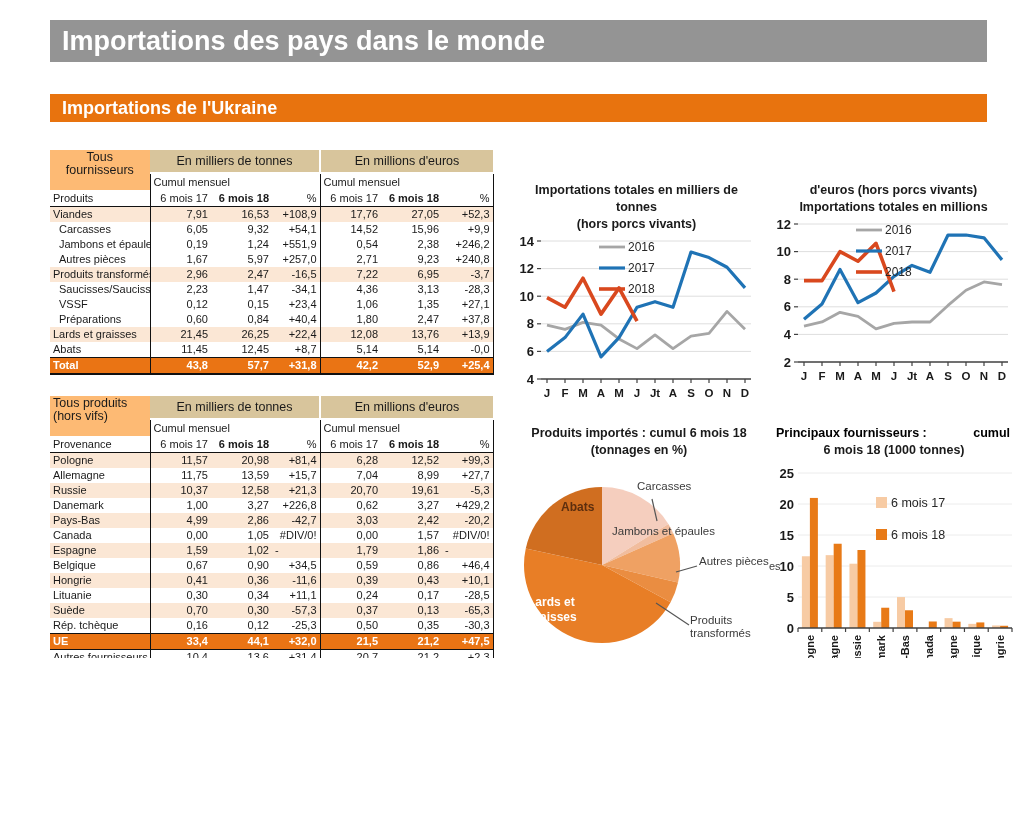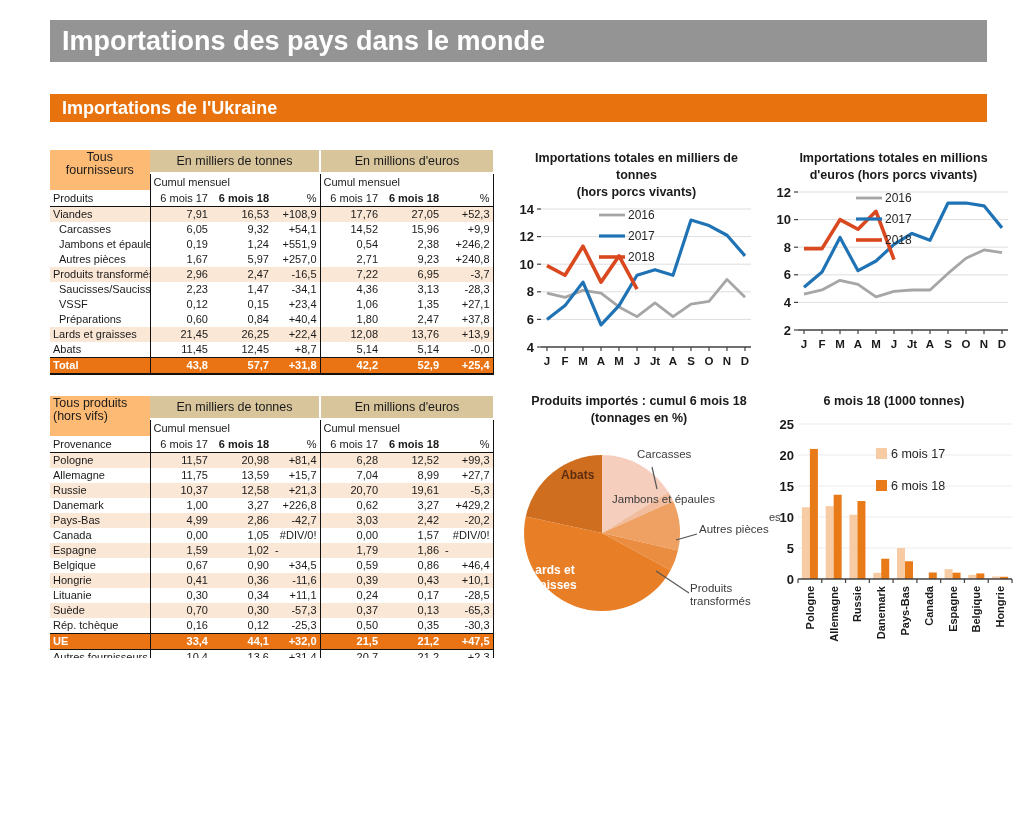--- a/index.html
+++ b/index.html
@@ -27,21 +27,21 @@
   .gstart{border-left:1.2px solid #111;}
   .gend{border-right:1.2px solid #111;}
   tr.peach td{background:#FBE7D5;}
   tr.totalr td{background:#EA7414;color:#fff;font-weight:bold;border-top:1px solid #111;border-bottom:1px solid #111;}
   tr.lastr td{border-bottom:2px solid #111;}
   td.lbl{text-align:left;}
   td.lbl.ind{padding-left:9px;}
   td.dashcell{text-align:left;padding-left:2px;}
 
   
-  .chartbox{position:absolute;}
+  .chartbox{position:absolute;margin-top:32px;}
   .ctitle{font-weight:bold;font-size:12.5px;color:#1a1a1a;text-align:center;line-height:17px;}
   #chart-tonnes{left:513px;top:150px;width:247px;height:212px;}
   #chart-euros{left:770px;top:150px;width:247px;height:212px;}
   #chart-pie{left:505px;top:393px;width:268px;height:270px;}
   #chart-bar{left:768px;top:393px;width:252px;height:280px;}
   svg text{font-family:"Liberation Sans",sans-serif;}
   .bartitle{display:flex;justify-content:space-between;padding:0 10px 0 8px;font-weight:bold;font-size:12.5px;line-height:17px;}
 
   .pielabel{position:absolute;font-size:11.5px;color:#3b3b3b;line-height:13px;}
   .pielabel.abats{color:#5c2e0e;font-weight:bold;font-size:12px;}
@@ -433,22 +433,22 @@
         <text x="115" y="18" font-size="12" fill="#262626">2016</text>
         <line x1="86" y1="35" x2="112" y2="35" stroke="#1F73B5" stroke-width="3.2"></line>
         <text x="115" y="39" font-size="12" fill="#262626">2017</text>
         <line x1="86" y1="56" x2="112" y2="56" stroke="#D9481E" stroke-width="3.6"></line>
         <text x="115" y="60" font-size="12" fill="#262626">2018</text>
       </svg>
   </div>
 
   <div class="chartbox" id="chart-euros">
     <div class="ctitle">
+      <div>d'euros (hors porcs vivants)</div>
       <div>Importations totales en millions</div>
-      <div>d'euros (hors porcs vivants)</div>
     </div>
     <svg id="svg-line1" width="247" height="176">
         <line x1="24" y1="146" x2="28" y2="146" stroke="#404040" stroke-width="1.2"></line>
         <text x="21" y="150.5" text-anchor="end" font-size="13" font-weight="bold" fill="#1a1a1a">2</text>
         <line x1="28" y1="118.4" x2="238" y2="118.4" stroke="#dedede" stroke-width="1"></line>
         <line x1="24" y1="118.4" x2="28" y2="118.4" stroke="#404040" stroke-width="1.2"></line>
         <text x="21" y="122.9" text-anchor="end" font-size="13" font-weight="bold" fill="#1a1a1a">4</text>
         <line x1="28" y1="90.8" x2="238" y2="90.8" stroke="#dedede" stroke-width="1"></line>
         <line x1="24" y1="90.8" x2="28" y2="90.8" stroke="#404040" stroke-width="1.2"></line>
         <text x="21" y="95.3" text-anchor="end" font-size="13" font-weight="bold" fill="#1a1a1a">6</text>
@@ -516,20 +516,24 @@
       </svg>
     <div class="pielabel" style="left:132px;top:55px;">Carcasses</div>
     <div class="pielabel" style="left:107px;top:100px;">Jambons et épaules</div>
     <div class="pielabel" style="left:194px;top:130px;">Autres pièces</div>
     <div class="pielabel ptrans" style="left:185px;top:189px;">Produits transformés</div>
     <div class="pielabel lards" style="left:23px;top:170px;">Lards et graisses</div>
     <div class="pielabel abats" style="left:56px;top:76px;">Abats</div>
   </div>
 
   <div class="chartbox" id="chart-bar">
+    <div class="bartitle">
+      <span>Principaux fournisseurs :</span>
+      <span>cumul</span>
+    </div>
     <div class="ctitle">6 mois 18 (1000 tonnes)</div>
     <svg id="svg-bar" width="252" height="240">
         <text x="26" y="173.5" text-anchor="end" font-size="13" font-weight="bold" fill="#1a1a1a">0</text>
         <line x1="30" y1="138" x2="244" y2="138" stroke="#ececec" stroke-width="1"></line>
         <text x="26" y="142.5" text-anchor="end" font-size="13" font-weight="bold" fill="#1a1a1a">5</text>
         <line x1="30" y1="107" x2="244" y2="107" stroke="#ececec" stroke-width="1"></line>
         <text x="26" y="111.5" text-anchor="end" font-size="13" font-weight="bold" fill="#1a1a1a">10</text>
         <line x1="30" y1="76" x2="244" y2="76" stroke="#ececec" stroke-width="1"></line>
         <text x="26" y="80.5" text-anchor="end" font-size="13" font-weight="bold" fill="#1a1a1a">15</text>
         <line x1="30" y1="44.99999999999999" x2="244" y2="44.99999999999999" stroke="#ececec" stroke-width="1"></line>

